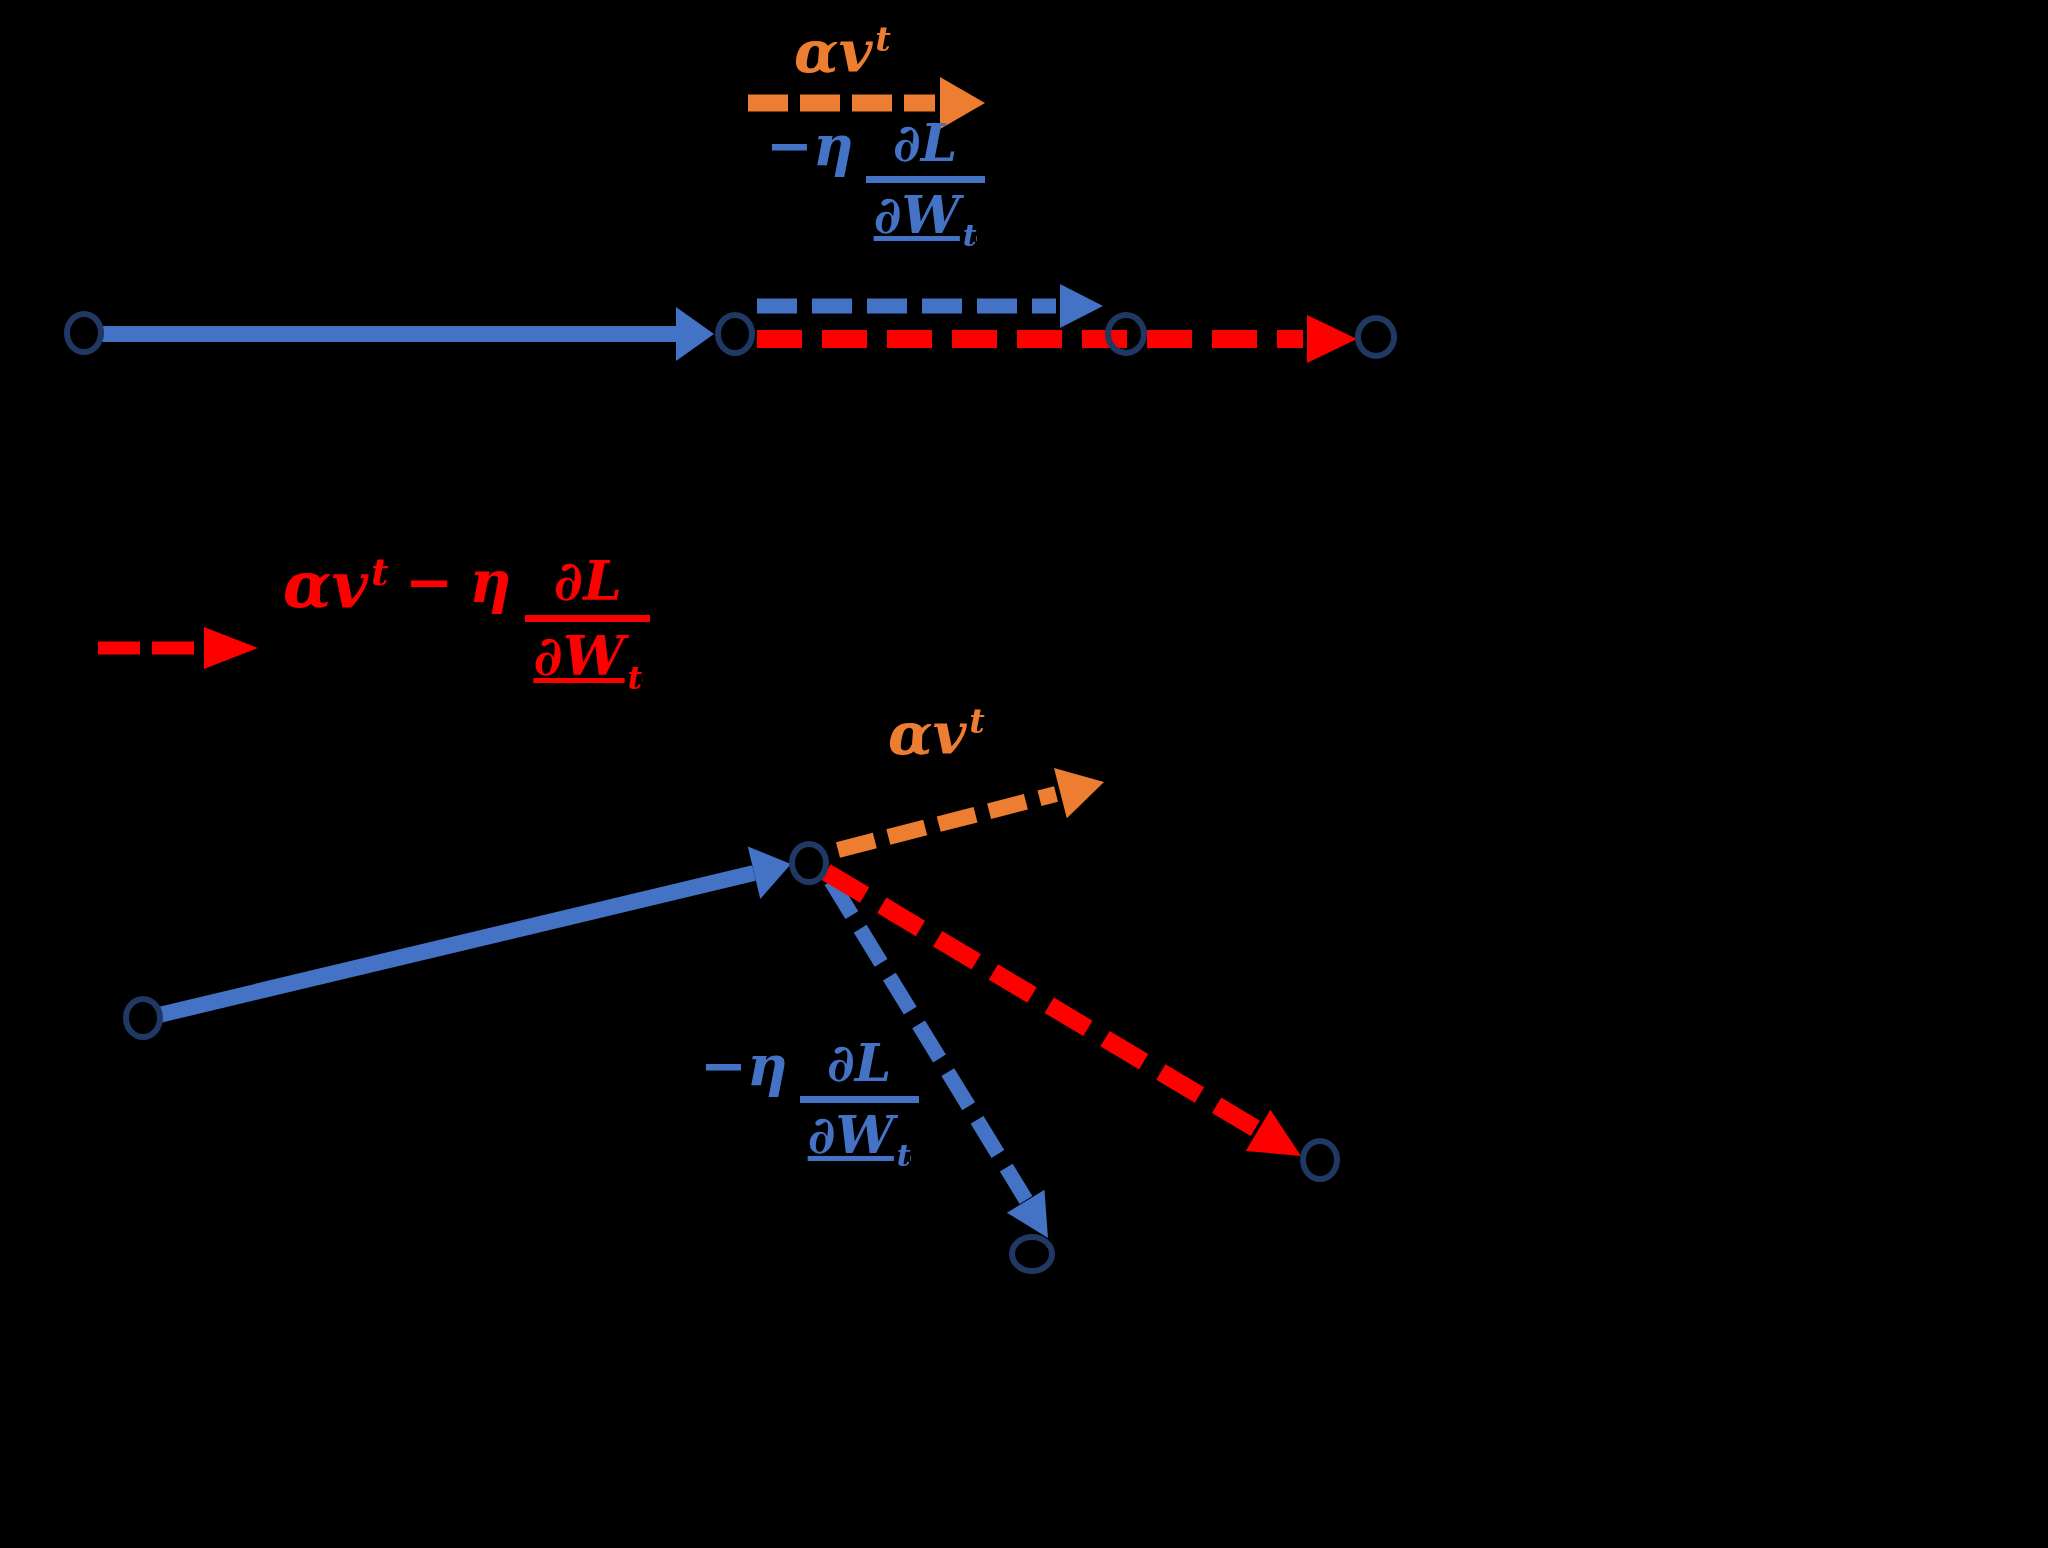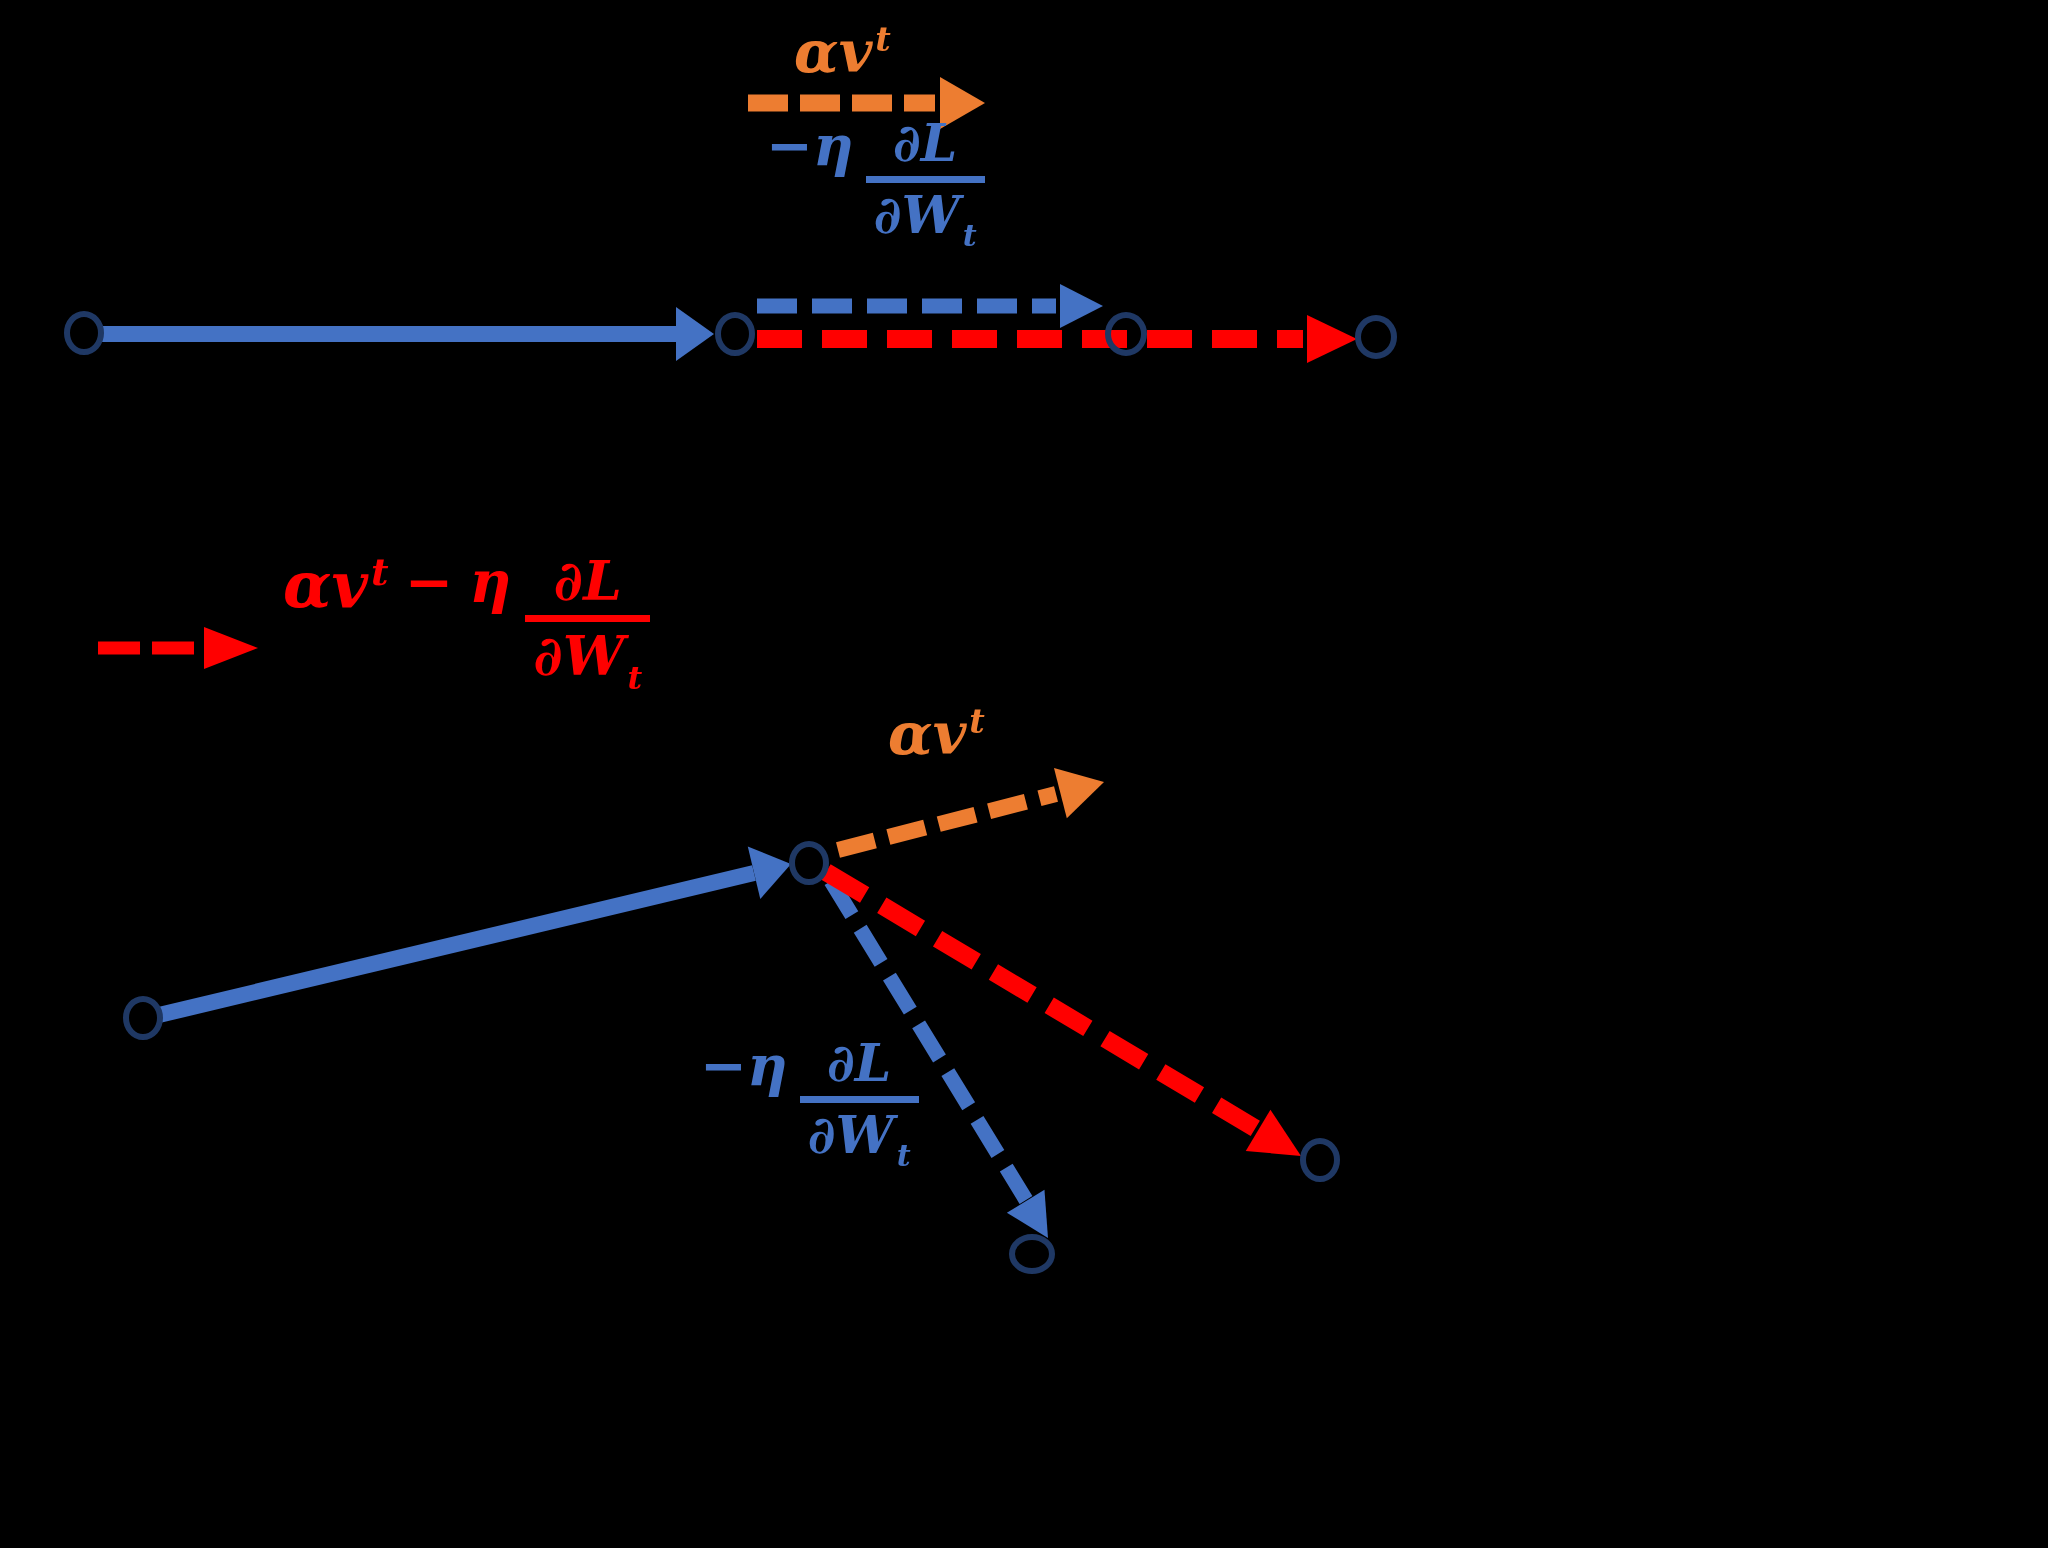--- a/index.html
+++ b/index.html
@@ -41,20 +41,21 @@
     text-align:center;
   }
   .frac-num{
     display:block;
     padding:0 10px 5px 10px;
   }
   .frac-den{
     display:block;
     border-top:7px solid currentColor;
     padding:5px 8px 0 8px;
+    text-decoration:underline;
   }
   .orange-text{color:var(--c-orange);}
   .blue-text{color:var(--c-blue);}
   .red-text{color:var(--c-red);}
   .coeff{margin-right:12px;}
   .op{margin:0 16px;}
   .eta{margin-right:14px;}
 </style>
 </head>
 <body>

